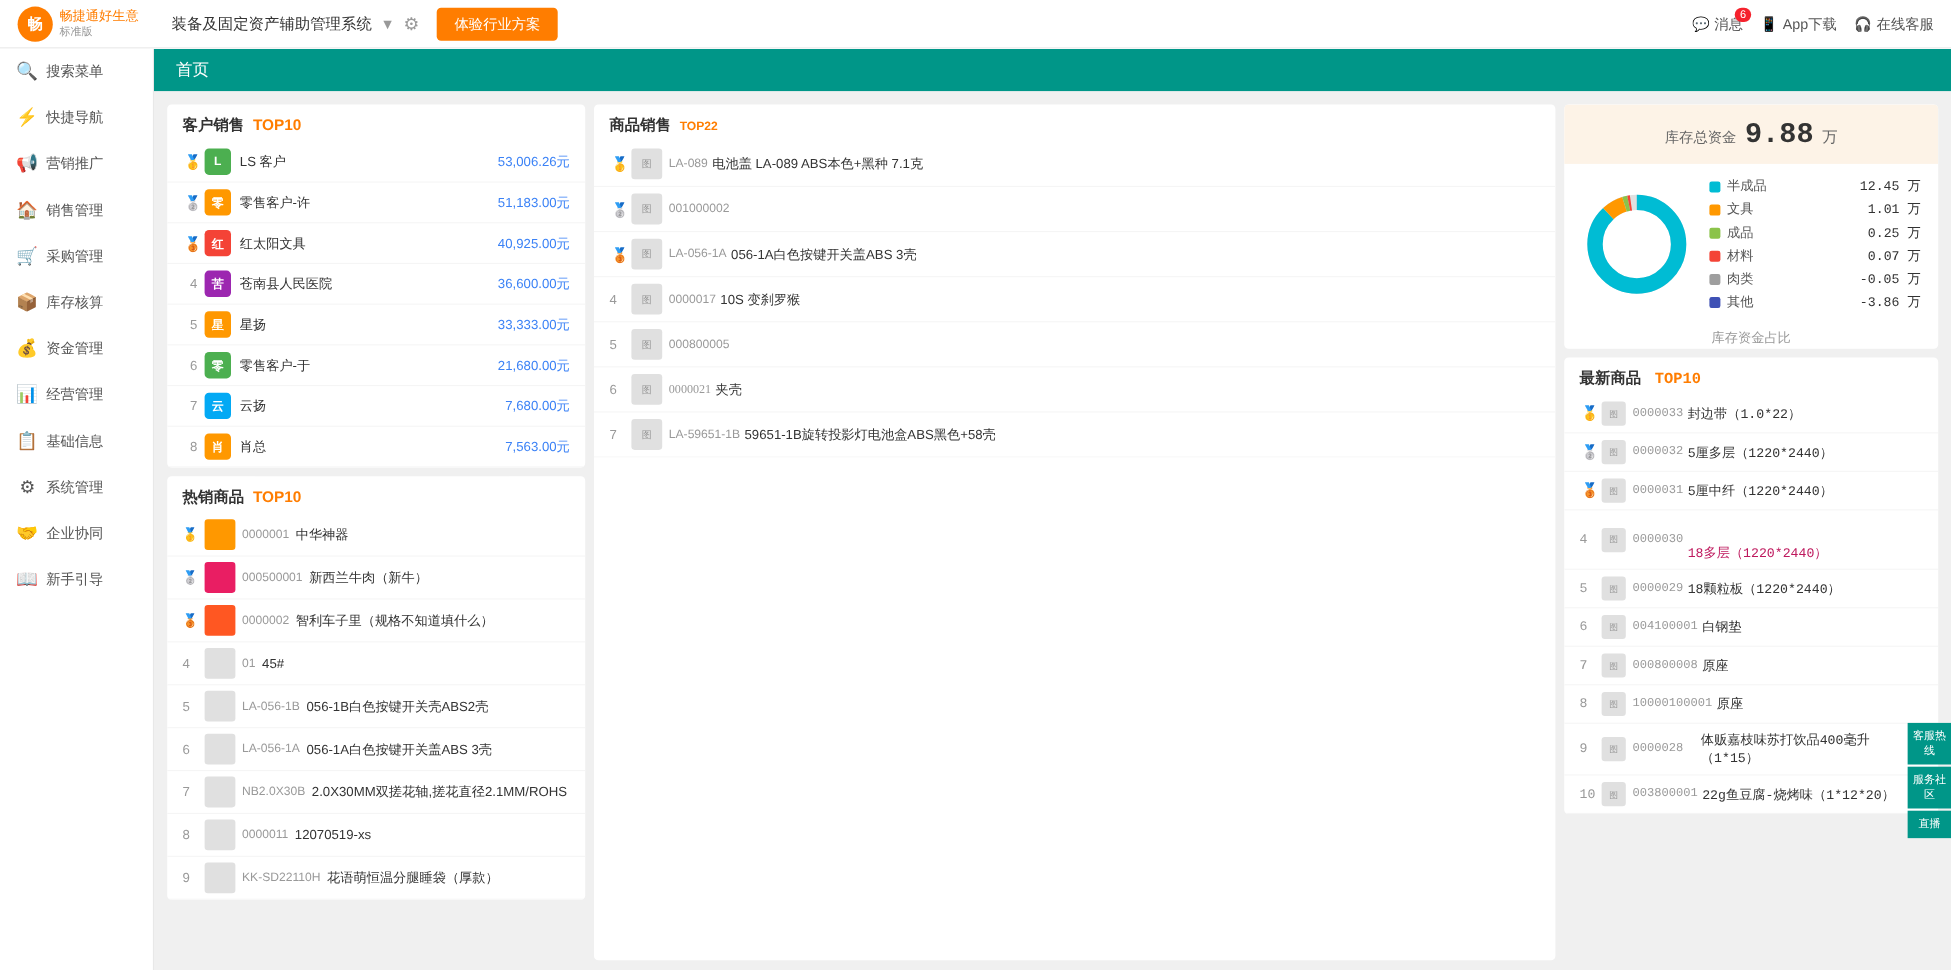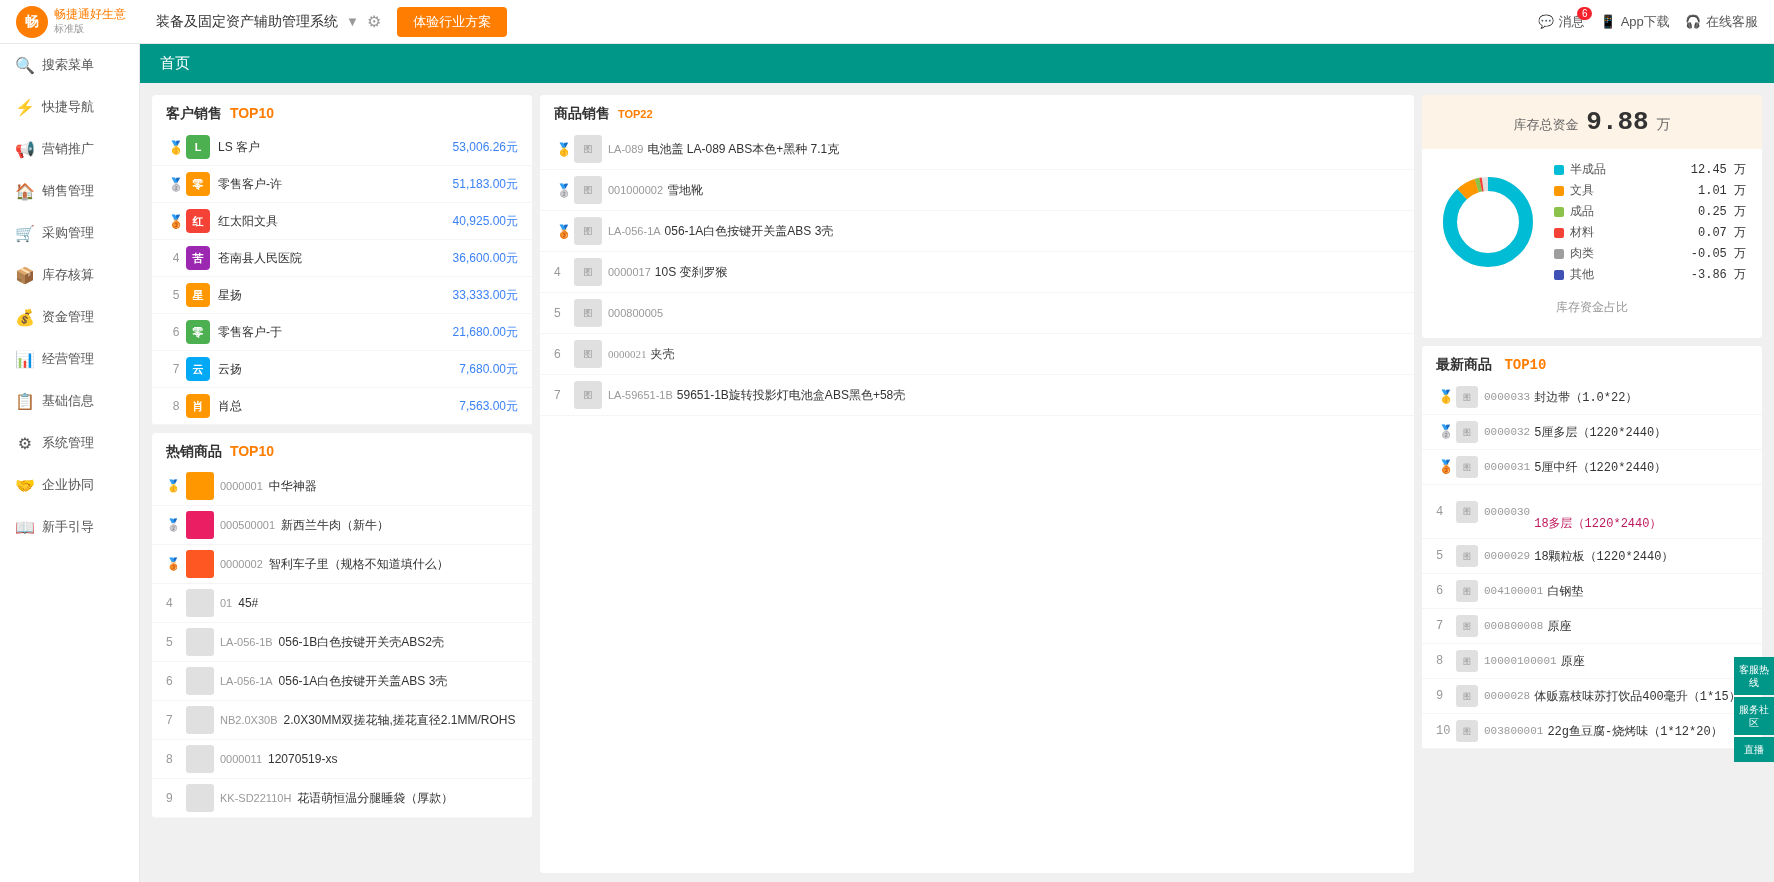--- a/index.html
+++ b/index.html
@@ -63,21 +63,21 @@
     .inventory-unit { font-size: 14px; color: #666; }
 
     
     .donut-container { display: flex; align-items: center; padding: 12px 16px; }
     .donut-svg { margin-right: 16px; }
     .legend-list { flex: 1; }
     .legend-item { display: flex; align-items: center; margin-bottom: 4px; font-size: 12px; }
     .legend-dot { width: 10px; height: 10px; border-radius: 2px; margin-right: 6px; flex-shrink: 0; }
     .legend-name { flex: 1; color: #555; }
     .legend-val { color: #333; font-size: 12px; }
-    .inventory-ratio-label { text-align: center; font-size: 12px; color: #999; padding-bottom: 22px; }
+    .inventory-ratio-label { text-align: center; font-size: 12px; color: #999; padding-bottom: 1px; }
 
     
     .scroll-area { max-height: 320px; overflow-y: auto; }
     .scroll-area::-webkit-scrollbar { width: 4px; }
     .scroll-area::-webkit-scrollbar-thumb { background: #ccc; border-radius: 2px; }
 
     
     .floating-cs { position: fixed; right: 0; bottom: 120px; display: flex; flex-direction: column; gap: 2px; z-index: 200; }
     .cs-btn { background: #009688; color: #fff; width: 40px; padding: 6px 4px; font-size: 10px; text-align: center; cursor: pointer; line-height: 1.3; }
   </style>
@@ -311,21 +311,20 @@
               </div>
             <span style="font-size:11px;color:#999;margin-right:4px;">LA-089</span>
             <span style="font-size:12px;color:#333;flex:1;">电池盖 LA-089 ABS本色+黑种 7.1克</span>
           </div>
           <div class="list-item">
             <span class="rank-medal">🥈</span>
             <div style="width:28px;height:28px;background:#e0e0e0;border-radius:3px;margin-right:6px;display:flex;align-items:center;justify-content:center;flex-shrink:0;">
                 <span style="font-size:9px;color:#999;">图</span>
               </div>
             <span style="font-size:11px;color:#999;margin-right:4px;">001000002</span>
-            <span style="font-size:12px;color:#333;flex:1;">雪地靴</span>
           </div>
           <div class="list-item">
             <span class="rank-medal">🥉</span>
             <div style="width:28px;height:28px;background:#e0e0e0;border-radius:3px;margin-right:6px;display:flex;align-items:center;justify-content:center;flex-shrink:0;">
                 <span style="font-size:9px;color:#999;">图</span>
               </div>
             <span style="font-size:11px;color:#999;margin-right:4px;">LA-056-1A</span>
             <span style="font-size:12px;color:#333;flex:1;">056-1A白色按键开关盖ABS 3壳</span>
           </div>
           <div class="list-item">
@@ -490,21 +489,21 @@
                 <span style="font-size:8px;color:#999;">图</span>
               </div>
             <span style="font-size:11px;color:#999;margin-right:4px;">10000100001</span>
             <span style="font-size:12px;color:#333;flex:1;">原座</span>
           </div>
           <div class="list-item">
             <span style="width:20px;color:#999;font-size:12px;">9</span>
             <div style="width:22px;height:22px;background:#e0e0e0;border-radius:3px;margin-right:6px;display:flex;align-items:center;justify-content:center;flex-shrink:0;">
                 <span style="font-size:8px;color:#999;">图</span>
               </div>
-            <span style="font-size:11px;color:#999;margin-right:4px;">0000028</span>
+            <span style="font-size:11px;color:#999;margin-right:16px;">0000028</span>
             <span style="font-size:12px;color:#333;flex:1;">体贩嘉枝味苏打饮品400毫升（1*15）</span>
           </div>
           <div class="list-item">
             <span style="width:20px;color:#999;font-size:12px;">10</span>
             <div style="width:22px;height:22px;background:#e0e0e0;border-radius:3px;margin-right:6px;display:flex;align-items:center;justify-content:center;flex-shrink:0;">
                 <span style="font-size:8px;color:#999;">图</span>
               </div>
             <span style="font-size:11px;color:#999;margin-right:4px;">003800001</span>
             <span style="font-size:12px;color:#333;flex:1;">22g鱼豆腐-烧烤味（1*12*20）</span>
           </div>

